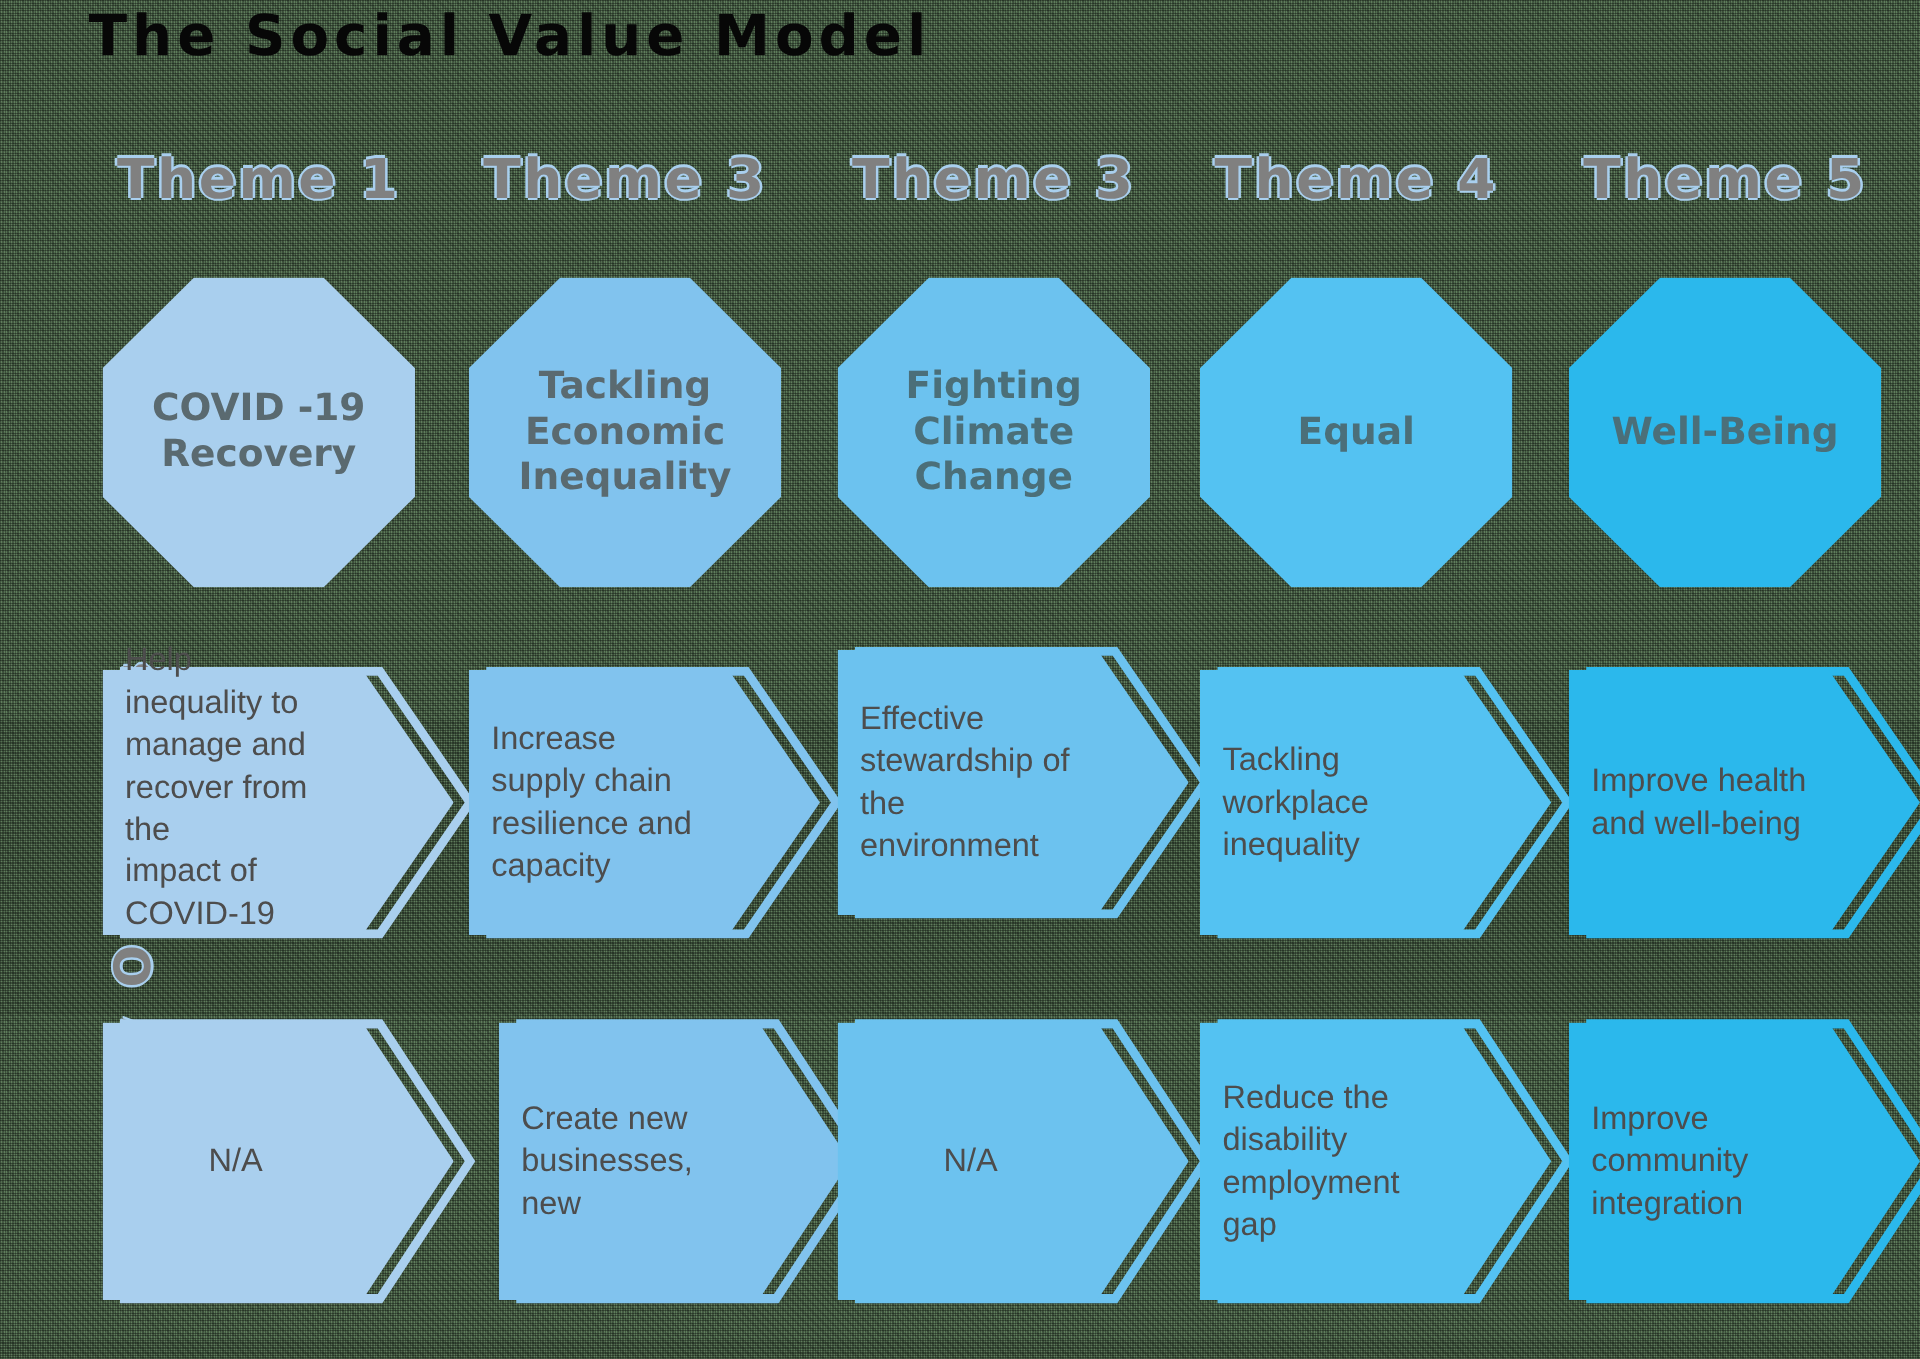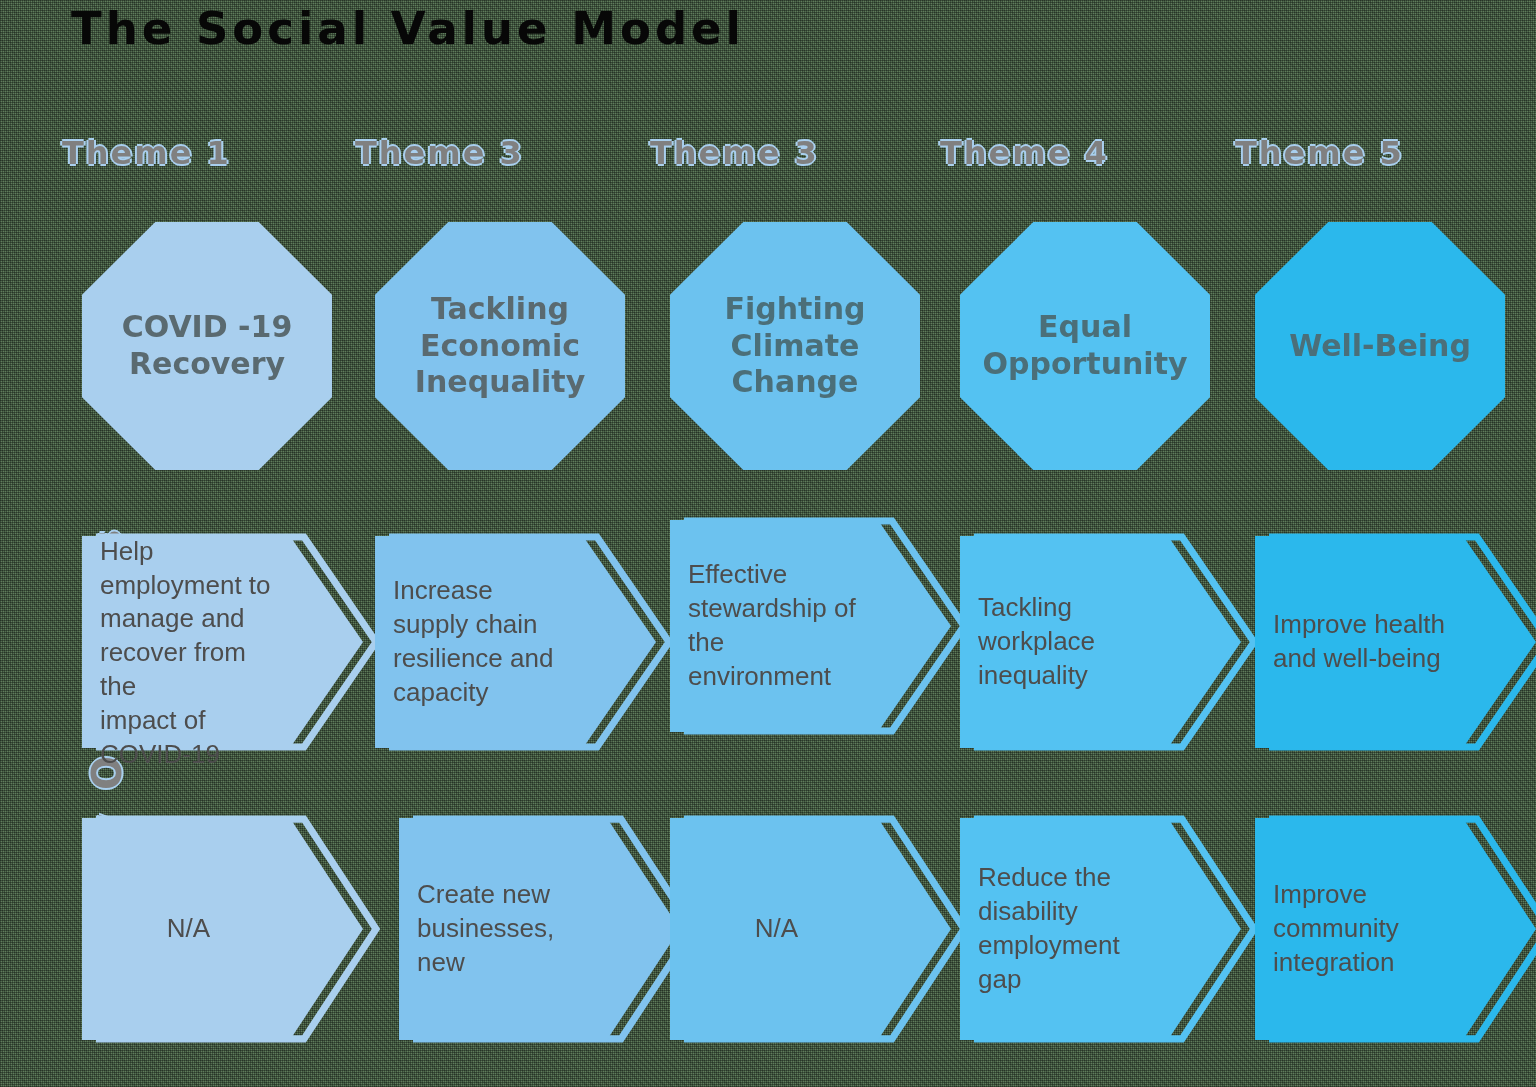--- a/index.html
+++ b/index.html
@@ -50,25 +50,26 @@
     font-size: 40px;
     letter-spacing: 5px;
     color: #808080;
     text-shadow: -2px 0 0 #a9cfee, 2px 0 0 #a9cfee, 0 -2px 0 #a9cfee, 0 2px 0 #a9cfee;
     white-space: nowrap;
   }
 
   
   .theme-label {
     position: absolute;
-    top: 134px;
+    top: 118px;
     width: 290px;
+    text-align: center;
     font-family: "DejaVu Sans", sans-serif;
     font-weight: 700;
-    font-size: 32px;
+    font-size: 44px;
     letter-spacing: 2px;
     color: #808080;
     text-shadow: -2px 0 0 #a9cfee, 2px 0 0 #a9cfee, 0 -2px 0 #a9cfee, 0 2px 0 #a9cfee;
     white-space: nowrap;
   }
 
   
   .octagon {
     position: absolute;
     top: 222px;
@@ -115,21 +116,21 @@
     top: 0;
     width: 63%;
     height: 100%;
     display: flex;
     align-items: center;
     font-size: 26px;
     line-height: 1.30;
     color: #4d4d4d;
     box-sizing: border-box;
   }
-  .arrow-text.top-align { align-items: center; padding-top: 22px; }
+  .arrow-text.top-align { align-items: flex-end; padding-top: 22px; }
   .arrow-text.center-text { justify-content: center; }
   .arrow-text span { display: block; }
 </style>
 </head>
 <body>
 
 <div id="canvas">
 
   <div id="title">The Social Value Model</div>
 
@@ -159,41 +160,40 @@
       <div class="octagon" style="left: 670px; background: rgb(108, 194, 239);">
         <div>
           <div>Fighting</div>
           <div>Climate</div>
           <div>Change</div>
         </div>
       </div>
       <div class="octagon" style="left: 960px; background: rgb(84, 194, 242);">
         <div>
           <div>Equal</div>
-          <div>Opportunity</div>
         </div>
       </div>
       <div class="octagon" style="left: 1255px; background: rgb(43, 184, 236);">
         <div>
           <div>Well-Being</div>
         </div>
       </div>
     </div>
   <div id="row1">
       <div class="arrow-wrap" style="left: 82px; top: 536px; width: 281px; height: 212px;">
         <div class="arrow-outline">
           <svg viewBox="0 0 281 212" preserveAspectRatio="none">
             <path d="M 0 1 L 208 1 L 280 106 L 208 211 L 0 211" fill="none" stroke="#a9cfee" stroke-width="7" stroke-linejoin="miter"></path>
           </svg>
         </div>
         <div class="arrow-body" style="background: rgb(169, 207, 238);"></div>
         <div class="arrow-text top-align">
           <span>
             <span>Help</span>
-            <span>employment to</span>
+            <span>inequality to</span>
             <span>manage and</span>
             <span>recover from the</span>
             <span>impact of</span>
             <span>COVID-19</span>
           </span>
         </div>
       </div>
       <div class="arrow-wrap" style="left: 375px; top: 536px; width: 281px; height: 212px;">
         <div class="arrow-outline">
           <svg viewBox="0 0 281 212" preserveAspectRatio="none">

